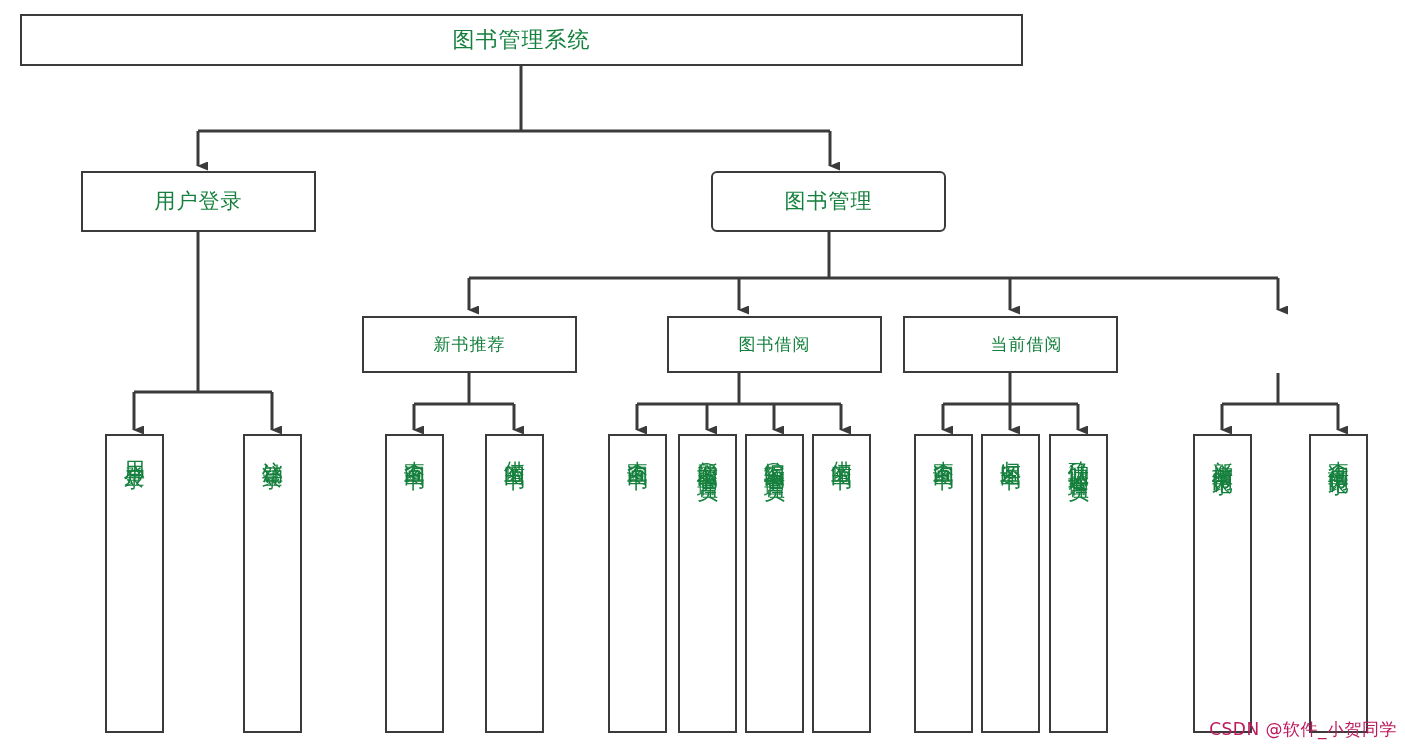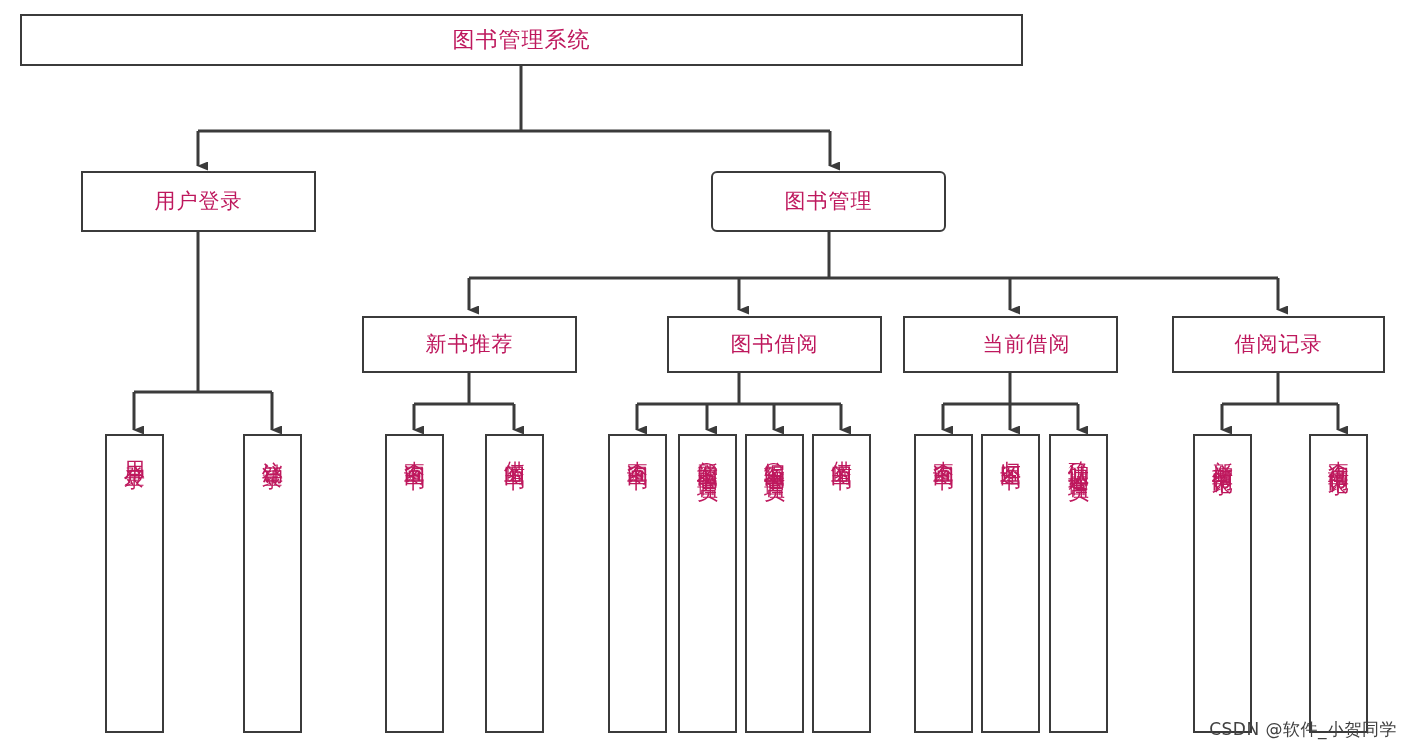--- a/index.html
+++ b/index.html
@@ -22,28 +22,28 @@
     background:#ffffff;
     border:2px solid #3b3b3b;
     display:flex;
     align-items:center;
     justify-content:center;
     text-align:center;
   }
   .node .lbl{
     font-size:21px;
     line-height:1.25;
-    color:#be185d;
+    color:#15803d;
     letter-spacing:1px;
     white-space:nowrap;
     font-family:Liberation Serif, serif;
   }
   .node.root .lbl{font-size:22px;}
   .node.lvl2 .lbl{font-size:21px;}
-  .node.lvl3 .lbl{font-size:21px;}
+  .node.lvl3 .lbl{font-size:17px;}
   
   .node.leaf{
     align-items:flex-start;
     justify-content:center;
     padding-top:8px;
   }
   .node.leaf .lbl{
     writing-mode:vertical-rl;
     text-orientation:upright;
     font-size:21px;
@@ -53,21 +53,21 @@
     max-height:290px;
   }
   
   #wires{position:absolute;left:0;top:0;width:1405px;height:747px;}
   
   #watermark{
     position:absolute;
     right:8px;
     bottom:6px;
     font-size:17px;
-    color:#404040;
+    color:#be185d;
     letter-spacing:0.5px;
     white-space:nowrap;
     user-select:none;
   }
 </style>
 </head>
 <body>
 
 <div id="canvas">
 
@@ -134,23 +134,20 @@
 
   <div class="node lvl3" style="left:362px;top:316px;width:215px;height:57px;">
     <span class="lbl">新书推荐</span>
   </div>
   <div class="node lvl3" style="left:632px;top:316px;width:215px;height:57px;margin-left:35px;">
     <span class="lbl">图书借阅</span>
   </div>
   <div class="node lvl3" style="left:903px;top:316px;width:215px;height:57px;padding-left:32px;">
     <span class="lbl">当前借阅</span>
   </div>
-  <div class="node lvl3" style="left:1172px;top:316px;width:213px;height:57px;">
-    <span class="lbl">借阅记录</span>
-  </div>
 
   <div class="node leaf" style="left:105px;top:434px;width:59px;height:299px;">
     <span class="lbl">用户登录</span>
   </div>
   <div class="node leaf" style="left:243px;top:434px;width:59px;height:299px;">
     <span class="lbl">注销登录</span>
   </div>
 
   <div class="node leaf" style="left:385px;top:434px;width:59px;height:299px;">
     <span class="lbl">查询图书</span>

